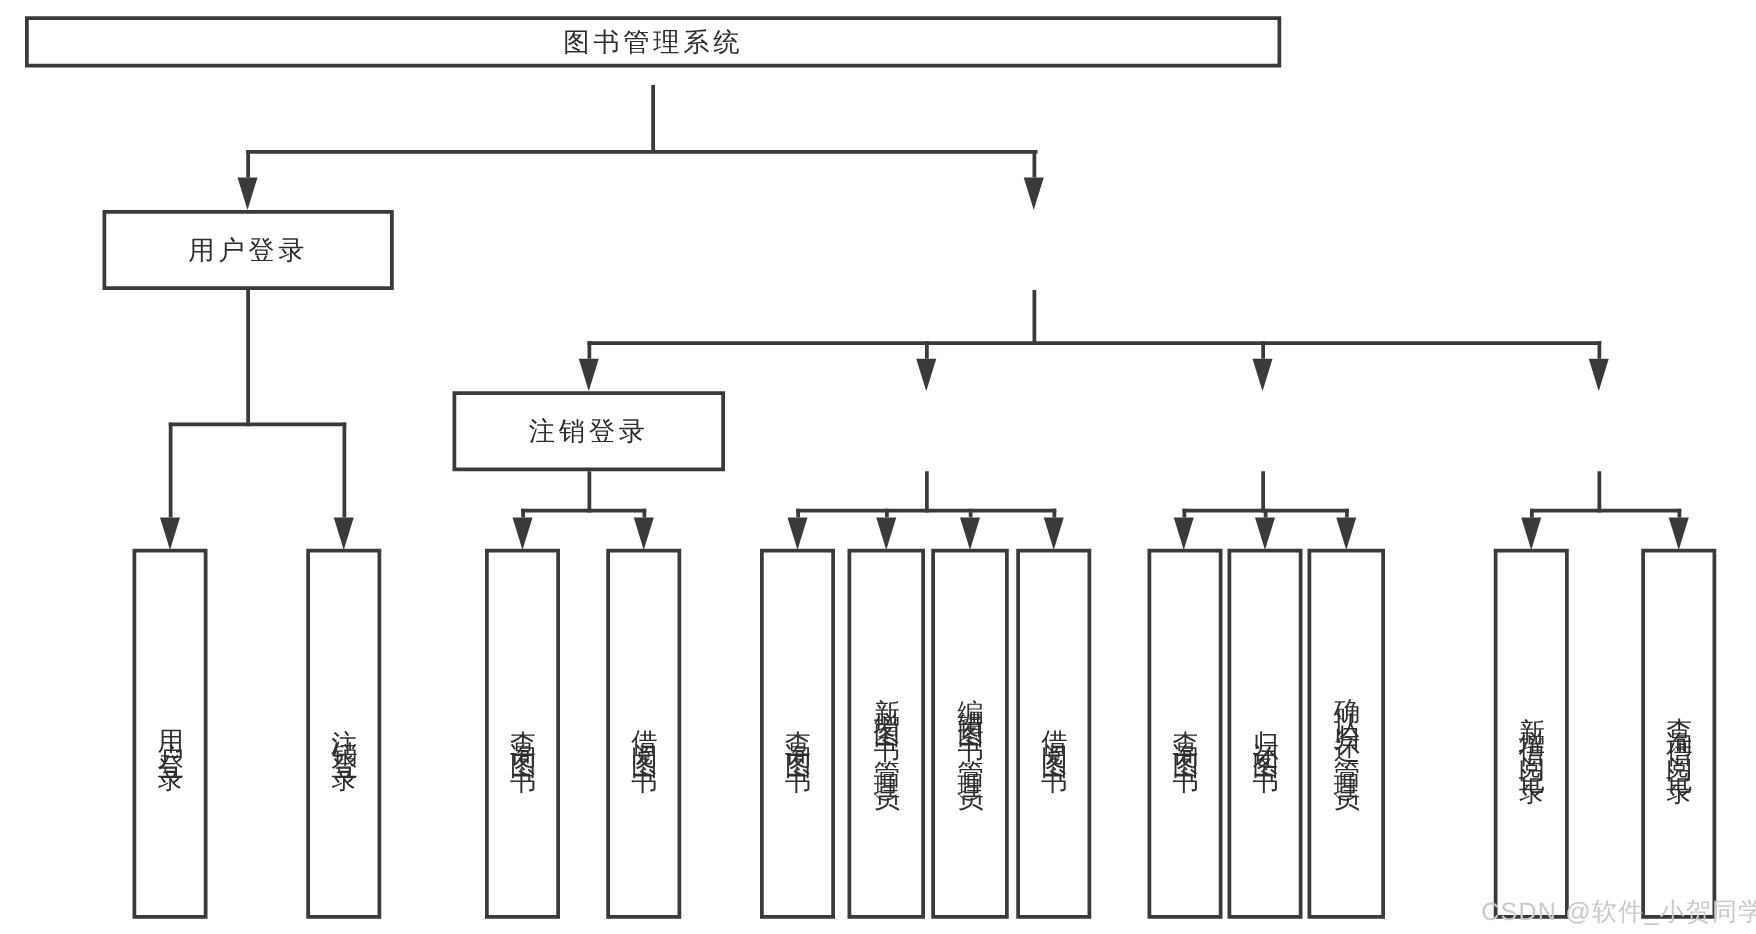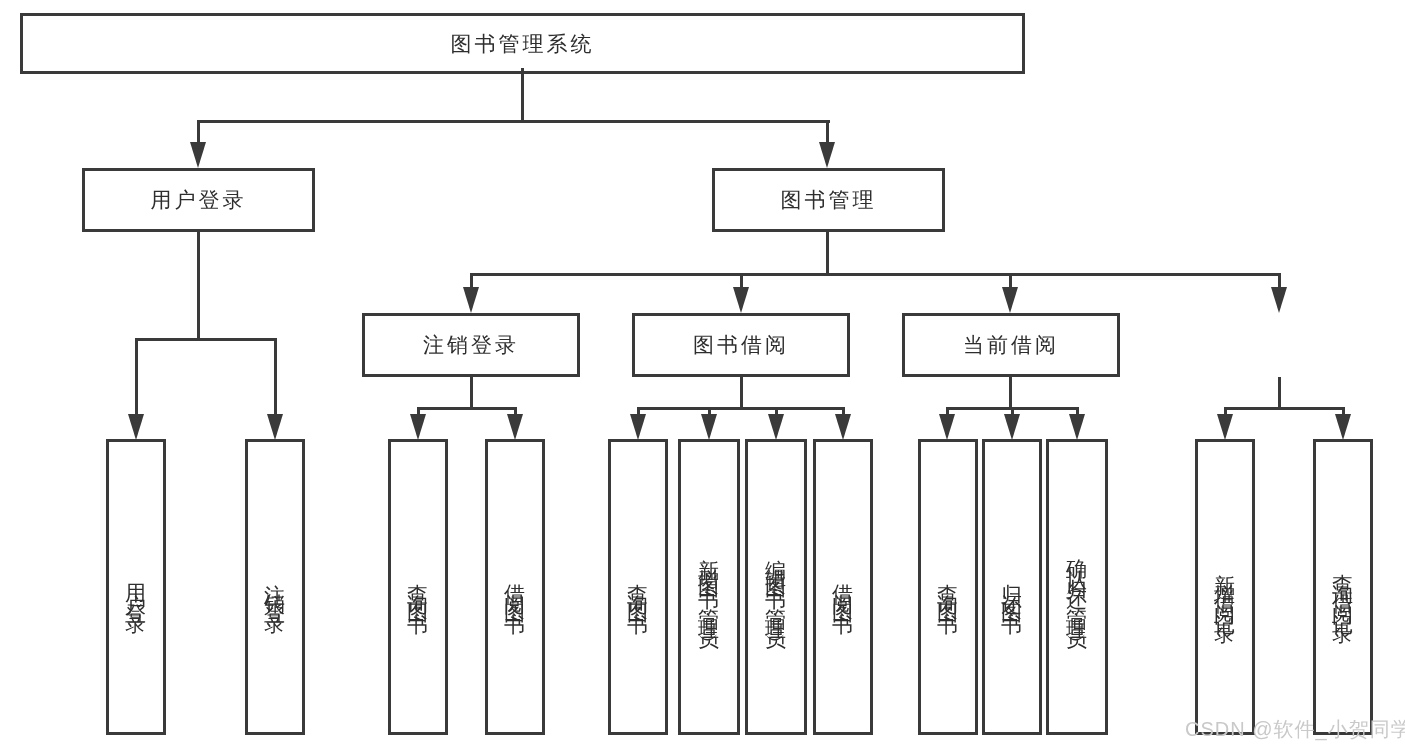--- a/index.html
+++ b/index.html
@@ -32,39 +32,30 @@
   .watermark{
     position:absolute;left:1185px;top:716px;font-size:20px;color:#c9c9c9;
     letter-spacing:1px;z-index:5;white-space:nowrap;
   }
 </style>
 </head>
 <body>
 
 <div class="canvas">
 
-  <div class="hbox" style="left:20px;top:13px;width:1005px;height:61px">
+  <div class="hbox" style="left:20px;top:13px;width:1005px;height:41px">
     <span>图书管理系统</span>
   </div>
 
   <div class="hbox" style="left:82px;top:168px;width:233px;height:64px">
     <span>用户登录</span>
   </div>
-  <div class="hbox" style="left:712px;top:168px;width:233px;height:64px">
-    <span>图书管理</span>
-  </div>
 
   <div class="hbox" style="left:362px;top:313px;width:218px;height:64px">
     <span>注销登录</span>
-  </div>
-  <div class="hbox" style="left:632px;top:313px;width:218px;height:64px">
-    <span>图书借阅</span>
-  </div>
-  <div class="hbox" style="left:902px;top:313px;width:218px;height:64px">
-    <span>当前借阅</span>
   </div>
 
   <div class="vbox" style="left:106px;width:60px">
     <span class="vtext">用户登录</span>
   </div>
   <div class="vbox" style="left:245px;width:60px">
     <span class="vtext">注销登录</span>
   </div>
   <div class="vbox" style="left:388px;width:60px">
     <span class="vtext">查询图书</span>

